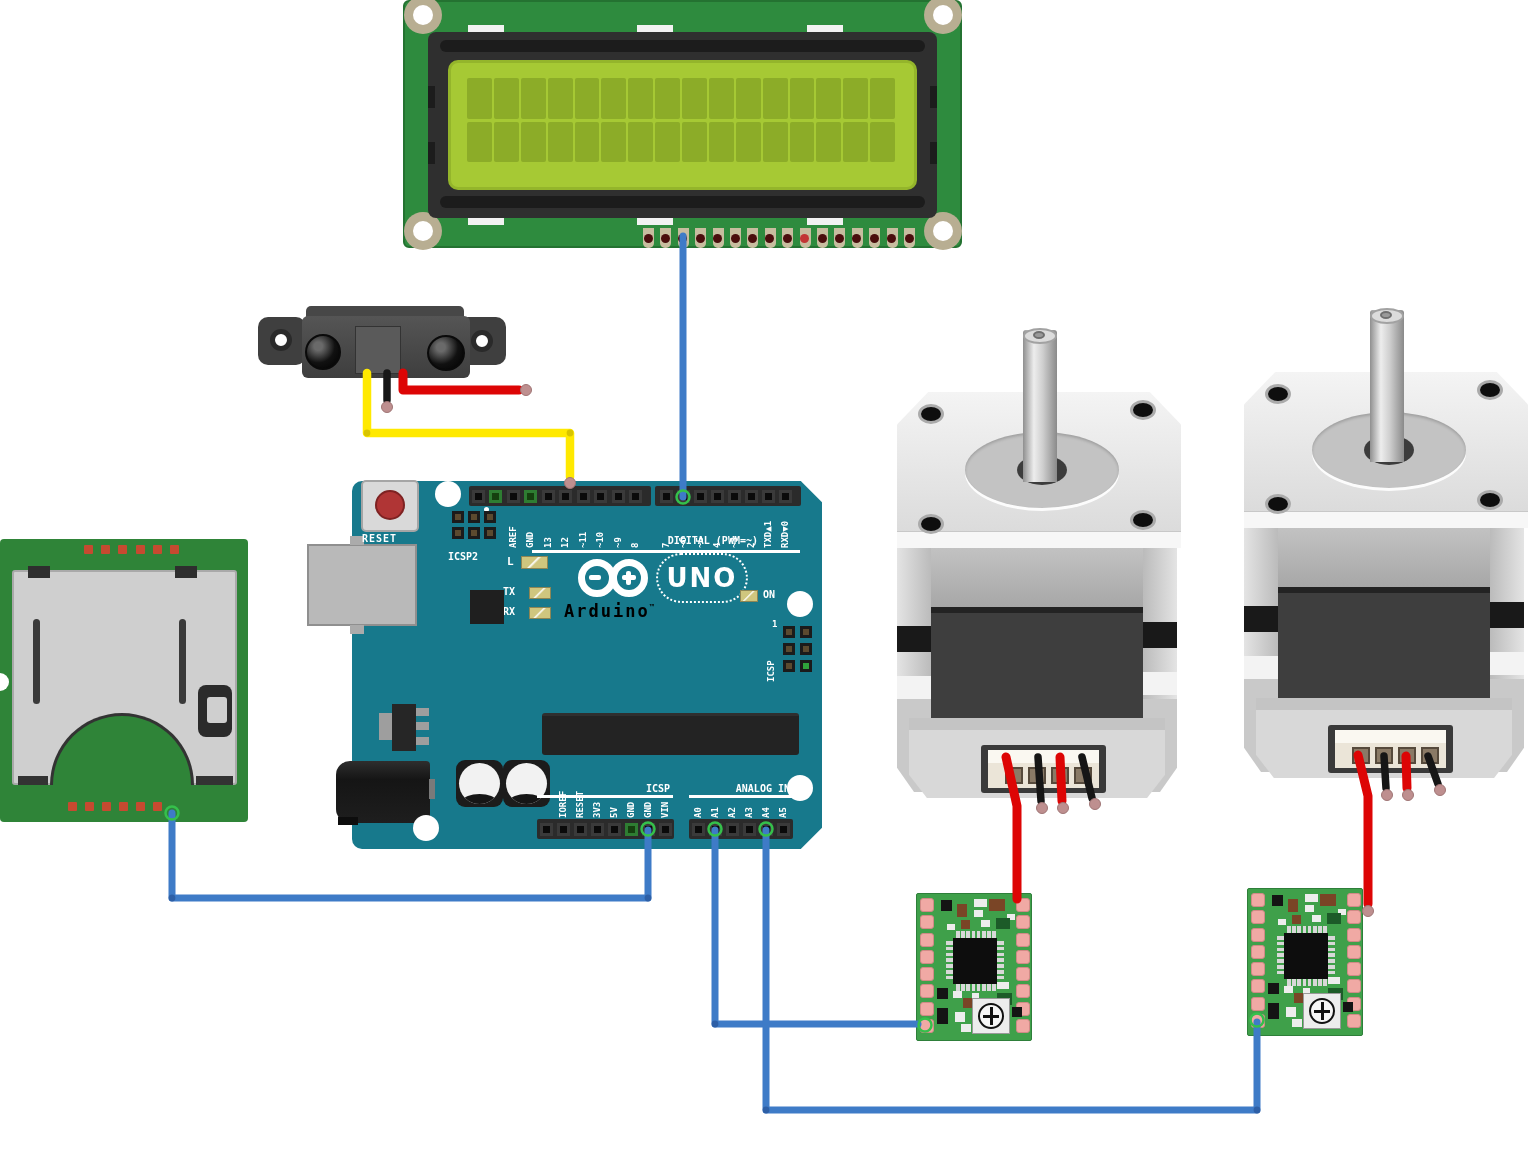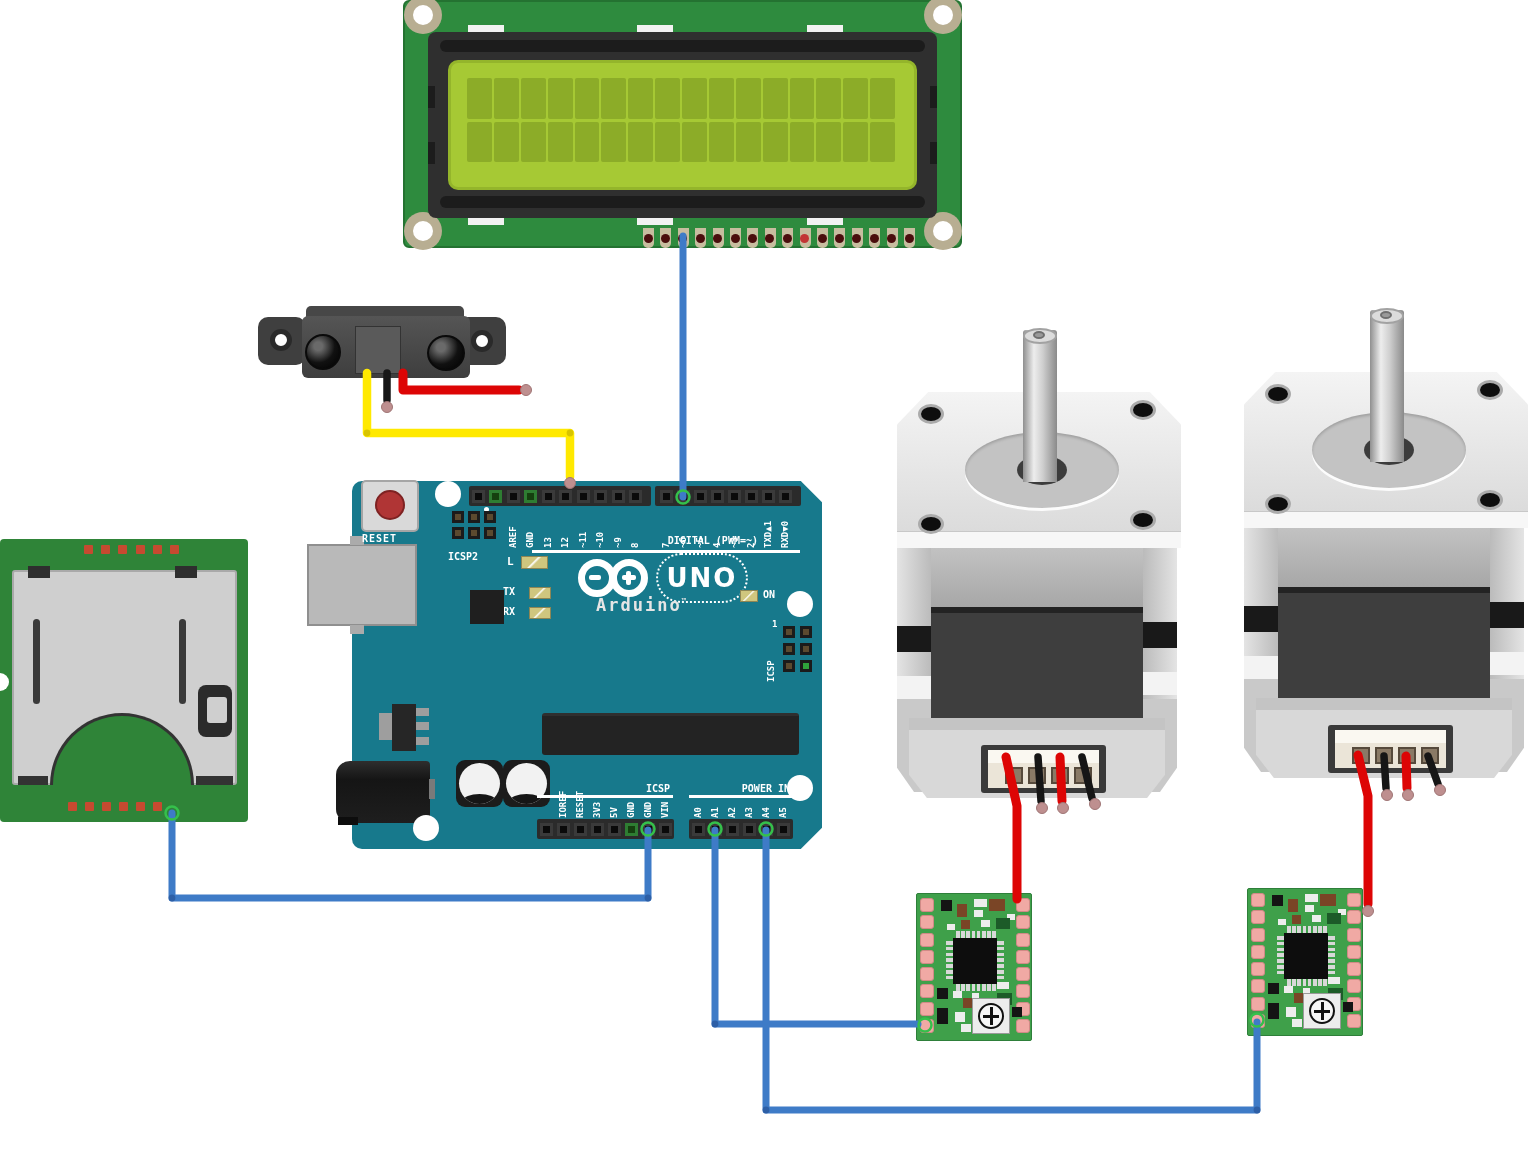--- a/index.html
+++ b/index.html
@@ -61,21 +61,21 @@
   .reset{position:absolute;left:9px;top:-1px;width:58px;height:52px;background:#D9D9D9;border:2px solid #A5A5A5;border-radius:5px;box-sizing:border-box;}
   .reset-btn{position:absolute;left:23px;top:9px;width:30px;height:30px;background:#B03535;border:2px solid #7E2222;border-radius:50%;box-sizing:border-box;}
   .icsppin{position:absolute;width:12px;height:12px;background:#1B1B1B;}
   .icsppin::after{content:"";position:absolute;inset:3px;background:#5B4A2F;}
   .icsppin.green::after{background:#2FA23B;}
   .led{position:absolute;background:linear-gradient(135deg,#CFC67E 42%,#FFFFFF 48%,#CFC67E 56%);border:1px solid #8E8654;box-sizing:border-box;}
   .ring{position:absolute;width:38px;height:38px;border:7px solid #fff;border-radius:50%;box-sizing:border-box;}
   .logobit{position:absolute;background:#fff;border-radius:2px;}
   .unooval{position:absolute;left:304px;top:72px;width:92px;height:50px;border:2px dotted #fff;border-radius:26px;box-sizing:border-box;
            color:#fff;font:bold 26px "DejaVu Sans",sans-serif;letter-spacing:2px;text-align:center;line-height:46px;}
-  .brand{position:absolute;left:212px;top:114px;color:#e5e5e5;font:bold 17px "DejaVu Sans Mono",monospace;letter-spacing:2px;margin-left:32px;}
+  .brand{position:absolute;left:212px;top:120px;color:#000000;font:bold 17px "DejaVu Sans Mono",monospace;letter-spacing:2px;}
   .brand sup{font-size:8px;}
   .chip{position:absolute;left:118px;top:109px;width:34px;height:34px;background:#1F1F1F;}
   .socket{position:absolute;left:190px;top:232px;width:257px;height:42px;background:#232323;border-top:3px solid #2F2F2F;border-radius:3px;box-sizing:border-box;}
   .reg-body{position:absolute;left:40px;top:223px;width:24px;height:47px;background:#262626;}
   .reg-tab{position:absolute;left:27px;top:232px;width:13px;height:27px;background:#9E9E9E;}
   .reg-leg{position:absolute;width:13px;height:8px;background:#9E9E9E;}
   .capbase{position:absolute;width:47px;height:47px;background:#1C1C1C;border-radius:9px;}
   .capcirc{position:absolute;width:41px;height:41px;background:#F2F2F2;border-radius:50%;overflow:hidden;}
   .capcirc::after{content:"";position:absolute;left:4px;right:4px;bottom:-4px;height:14px;background:#161616;border-radius:50%;}
   .dot{position:absolute;width:5px;height:5px;background:#fff;border-radius:50%;}
@@ -296,21 +296,21 @@
     <div class="capbase" style="left:104px;top:279px"></div>
     <div class="capbase" style="left:151px;top:279px"></div>
     <div class="capcirc" style="left:107px;top:282px"></div>
     <div class="capcirc" style="left:154px;top:282px"></div>
     <div id="icsp1"></div>
     <div class="cap" style="left:420px;top:138px;font-size:9px">1</div>
     <div class="vlabel" style="left:414px;top:201px">ICSP</div>
     <div class="wline" style="left:185px;top:314px;width:136px"></div>
     <div class="cap" style="left:266px;top:302px;width:52px;text-align:right">ICSP</div>
     <div class="wline" style="left:337px;top:314px;width:103px"></div>
-    <div class="cap" style="left:348px;top:302px;width:90px;text-align:right">POWER IN</div>
+    <div class="cap" style="left:348px;top:302px;width:90px;text-align:right">ANALOG IN</div>
   <div class="hdr" style="left: 117px; top: 5px; width: 182px; height: 20px;"></div>
       <div class="pin" style="left: 119.5px; top: 8.5px;"></div>
       <div class="pin green" style="left: 136.5px; top: 8.5px;"></div>
       <div class="pin" style="left: 154.5px; top: 8.5px;"></div>
       <div class="vlabel" style="left: 156px; top: 67px;">AREF</div>
       <div class="pin green" style="left: 171.5px; top: 8.5px;"></div>
       <div class="vlabel" style="left: 173px; top: 67px;">GND</div>
       <div class="pin" style="left: 189.5px; top: 8.5px;"></div>
       <div class="vlabel" style="left: 191px; top: 67px;">13</div>
       <div class="pin" style="left: 206.5px; top: 8.5px;"></div>

